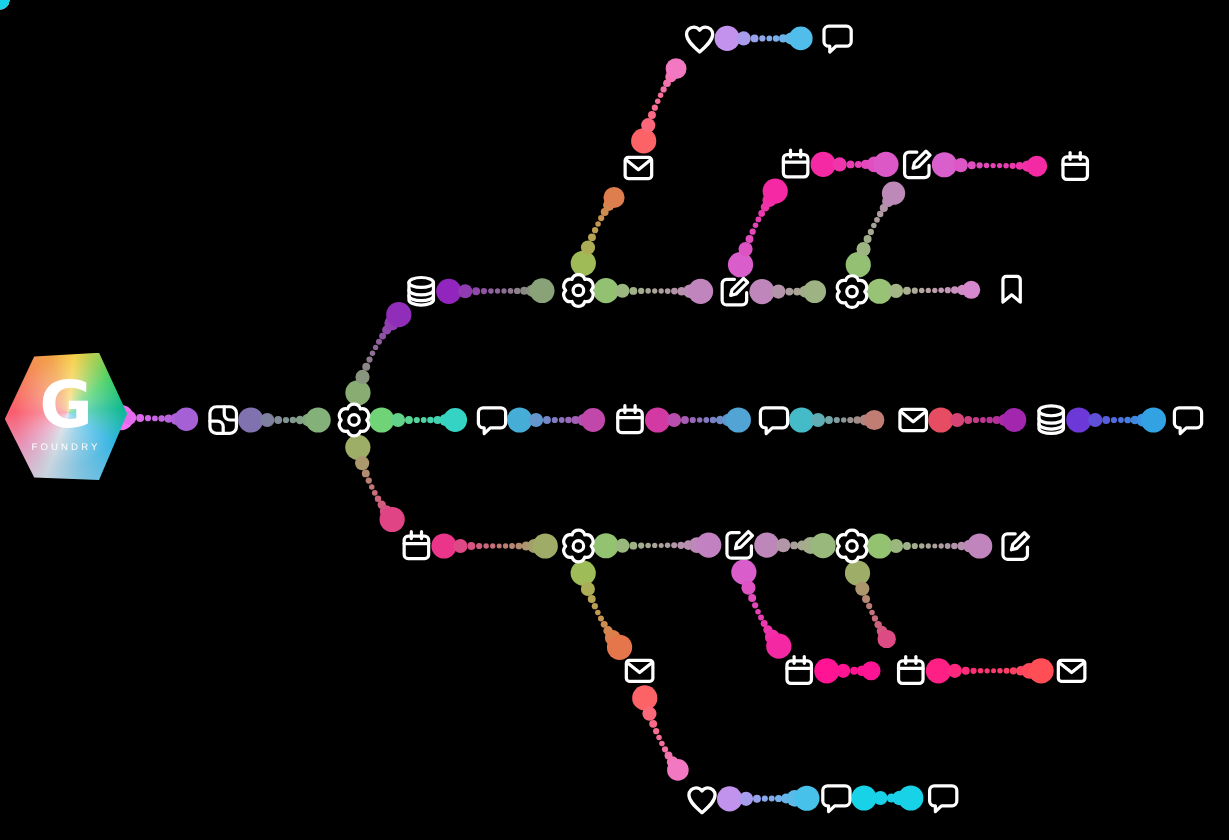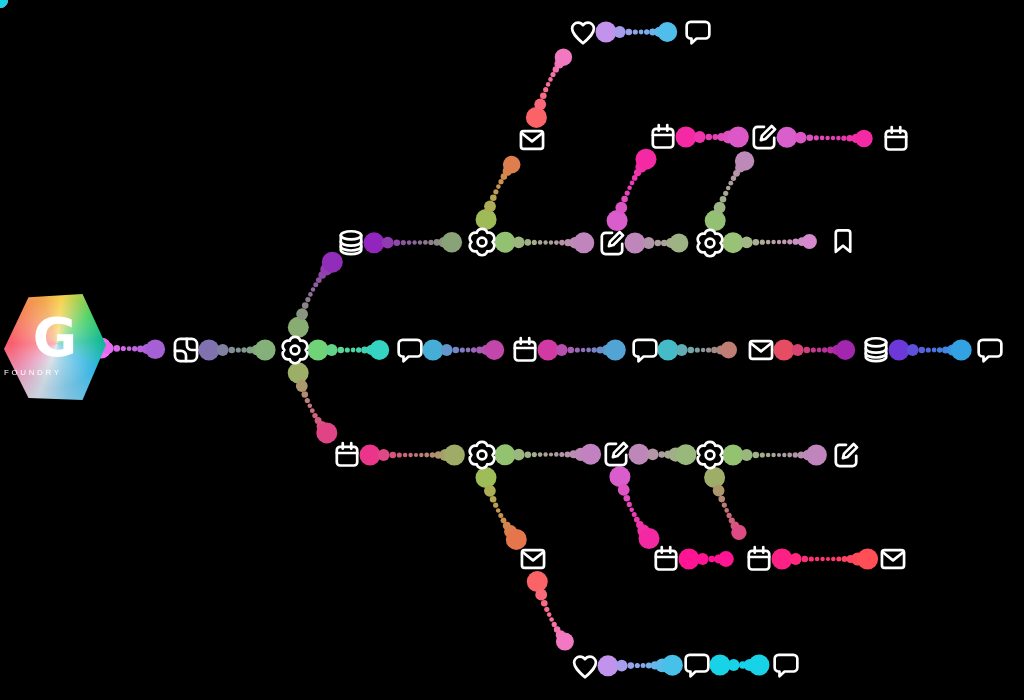--- a/index.html
+++ b/index.html
@@ -11,21 +11,21 @@
   .logo{position:absolute;left:4px;top:294px;width:102px;height:106px;}
   .hex{position:absolute;inset:0;
        clip-path:polygon(0% 52%,24% 3%,77% 0%,100% 48%,77% 100%,24% 98%);
        background:conic-gradient(from -90deg at 52% 47%,
           #f95d6e, #f2a24a 72deg, #f7d14b 96deg, #43cf63 140deg, #0db98e 175deg,
           #35b5e4 215deg, #7fc3e0 258deg, #c9d4de 290deg, #e795b9 325deg, #f95d6e 360deg);}
   .hex::after{content:'';position:absolute;inset:0;
        background:radial-gradient(circle at 52% 45%, rgba(255,255,255,.55), rgba(255,255,255,0) 58%);}
   .logo-letter{position:absolute;left:0;right:0;top:12px;text-align:center;
        font:700 54px "DejaVu Sans",sans-serif;color:#fff;z-index:2;}
-  .logo-word{position:absolute;left:0;right:0;top:74px;
+  .logo-word{position:absolute;left:0;right:0;top:74px;text-align:center;
        font:400 8px "Liberation Sans",sans-serif;letter-spacing:2.6px;color:#fff;z-index:2;}
 </style>
 </head>
 <body>
 
 <div id="stage">
 
   <svg id="flow-svg" width="1024" height="700" viewBox="0 0 1024 700">
     <defs>
       <g id="i-layout" class="icon">

